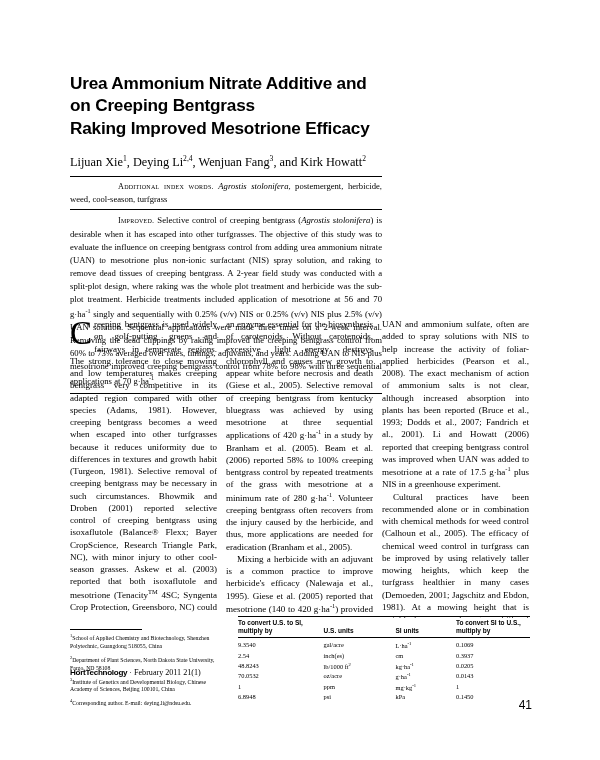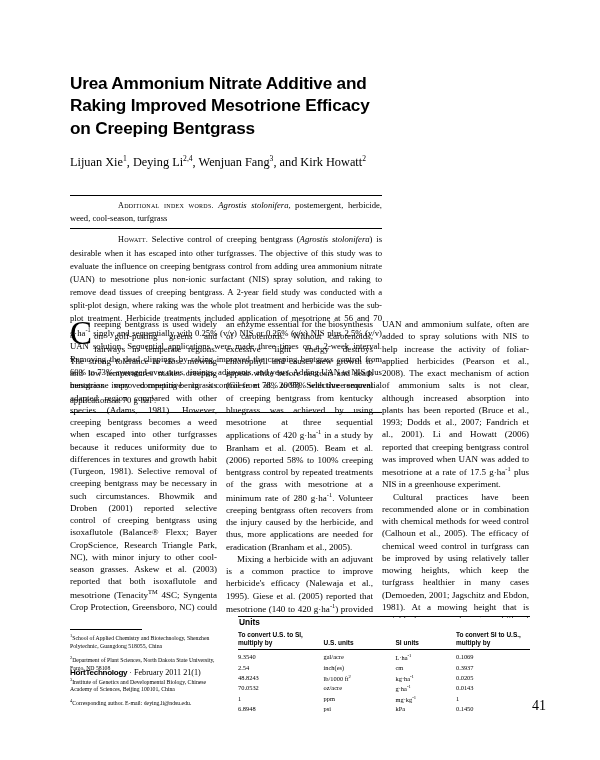--- a/index.html
+++ b/index.html
@@ -35,21 +35,21 @@
     margin: 0 0 15px 0;
     width: 300px;
     color: #000;
   }
   .title span { display: block; }
 
   .authors {
     font-family: "Liberation Serif", "DejaVu Serif", serif;
     font-size: 12.3px;
     line-height: 1.2;
-    margin: 0 0 25px 0;
+    margin: 0 0 6px 0;
     width: 310px;
     color: #000;
   }
   .authors sup { font-size: 7.6px; vertical-align: super; }
 
   .rule-thin { border: none; border-top: 0.7px solid #000; margin: 0; }
   .rule-mid  { border: none; border-top: 1.1px solid #000; margin: 0; }
 
   
   .kwblock {
@@ -143,24 +143,24 @@
   }
   .footer-line .journal {
     font-family: "Liberation Sans", "DejaVu Sans", sans-serif;
     font-weight: bold;
     font-size: 8.1px;
     letter-spacing: -0.3px;
   }
 
   .page-number {
     position: absolute;
-    right: 54px;
+    right: 68px;
     top: 698px;
-    font-family: Liberation Serif, serif;
-    font-size: 14px;
+    font-family: Liberation Sans, sans-serif;
+    font-size: 12px;
     color: #000;
   }
 
   
   .units {
     position: absolute;
     left: 238px;
     top: 616px;
     width: 292px;
     color: #000;
@@ -200,37 +200,37 @@
   .cw4 { width: 74px; }
   tr.first-row td { padding-top: 3px; }
 </style>
 </head>
 <body>
 
 <div class="page">
 
   <h1 class="title">
     <span>Urea Ammonium Nitrate Additive and</span>
+    <span>on Creeping Bentgrass</span>
     <span>Raking Improved Mesotrione Efficacy</span>
-    <span>on Creeping Bentgrass</span>
   </h1>
 
   <div class="authors">Lijuan Xie<sup>1</sup>, Deying Li<sup>2,4</sup>, Wenjuan Fang<sup>3</sup>, and Kirk Howatt<sup>2</sup></div>
 
   <hr class="rule-mid" style="width:312px;">
 
   <div class="kwblock">
     <span class="smallcaps">Additional index words.</span>
     <span><i>Agrostis stolonifera</i>, postemergent, herbicide, weed, cool-season, turfgrass</span>
   </div>
 
   <hr class="rule-thin" style="width:312px;">
 
   <div class="sumblock">
-    <span class="smallcaps">Howatt.</span>
+    <span class="smallcaps">Improved.</span>
     <span>Selective control of creeping bentgrass (<i>Agrostis stolonifera</i>) is desirable when it has escaped into other turfgrasses. The objective of this study was to evaluate the influence on creeping bentgrass control from adding urea ammonium nitrate (UAN) to mesotrione plus non-ionic surfactant (NIS) spray solution, and raking to remove dead tissues of creeping bentgrass. A 2-year field study was conducted with a split-plot design, where raking was the whole plot treatment and herbicide was the sub-plot treatment. Herbicide treatments included application of mesotrione at 56 and 70 g·ha<sup>-1</sup> singly and sequentially with 0.25% (v/v) NIS or 0.25% (v/v) NIS plus 2.5% (v/v) UAN solution. Sequential applications were made three times on a 2-week interval. Removing the dead clippings by raking improved the creeping bentgrass control from 60% to 73% averaged over rates, timings, adjuvants, and years. Adding UAN to NIS plus mesotrione improved creeping bentgrass control from 78% to 98% with three sequential applications at 70 g·ha<sup>-1</sup>.</span>
   </div>
 
   <hr class="rule-mid" style="width:312px;">
 
 </div>
 
 <div class="body-area">
   <div class="col col-1">
     <p class="noindent"><span class="dropcap">C</span>reeping bentgrass is used widely on golf-putting greens and fairways in temperate regions. The strong tolerance to close mowing and low temperatures makes creeping bentgrass very competitive in its adapted region compared with other species (Adams, 1981). However, creeping bentgrass becomes a weed when escaped into other turfgrasses because it reduces uniformity due to differences in textures and growth habit (Turgeon, 1981). Selective removal of creeping bentgrass may be necessary in such circumstances. Bhowmik and Droben (2001) reported selective control of creeping bentgrass using isoxaflutole (Balance® Flexx; Bayer CropScience, Research Triangle Park, NC), with minor injury to other cool-season grasses. Askew et al. (2003) reported that both isoxaflutole and mesotrione (Tenacity<sup>TM</sup> 4SC; Syngenta Crop Protection, Greensboro, NC) could provide selective bentgrass removal in kentucky bluegrass () and perennial ryegrass (). Mesotrione is a systemic herbicide and works by inhibiting -hydroxyphenylpyruvate dioxygenase (HPPD),</p>
@@ -255,21 +255,20 @@
 </div>
 
 <div class="footer-line">
   <span class="journal">HortTechnology</span>
   <span>· February 2011 21(1)</span>
 </div>
 <div class="page-number">41</div>
 
 <div class="units">
   <hr class="t">
-  <div class="units-title">Units</div>
   <table class="units-table">
     <thead>
       <tr>
         <th class="cw1">
           <span>To convert U.S. to SI,</span><br>
           <span>multiply by</span>
         </th>
         <th class="cw2">
           <span>U.S. units</span>
         </th>

